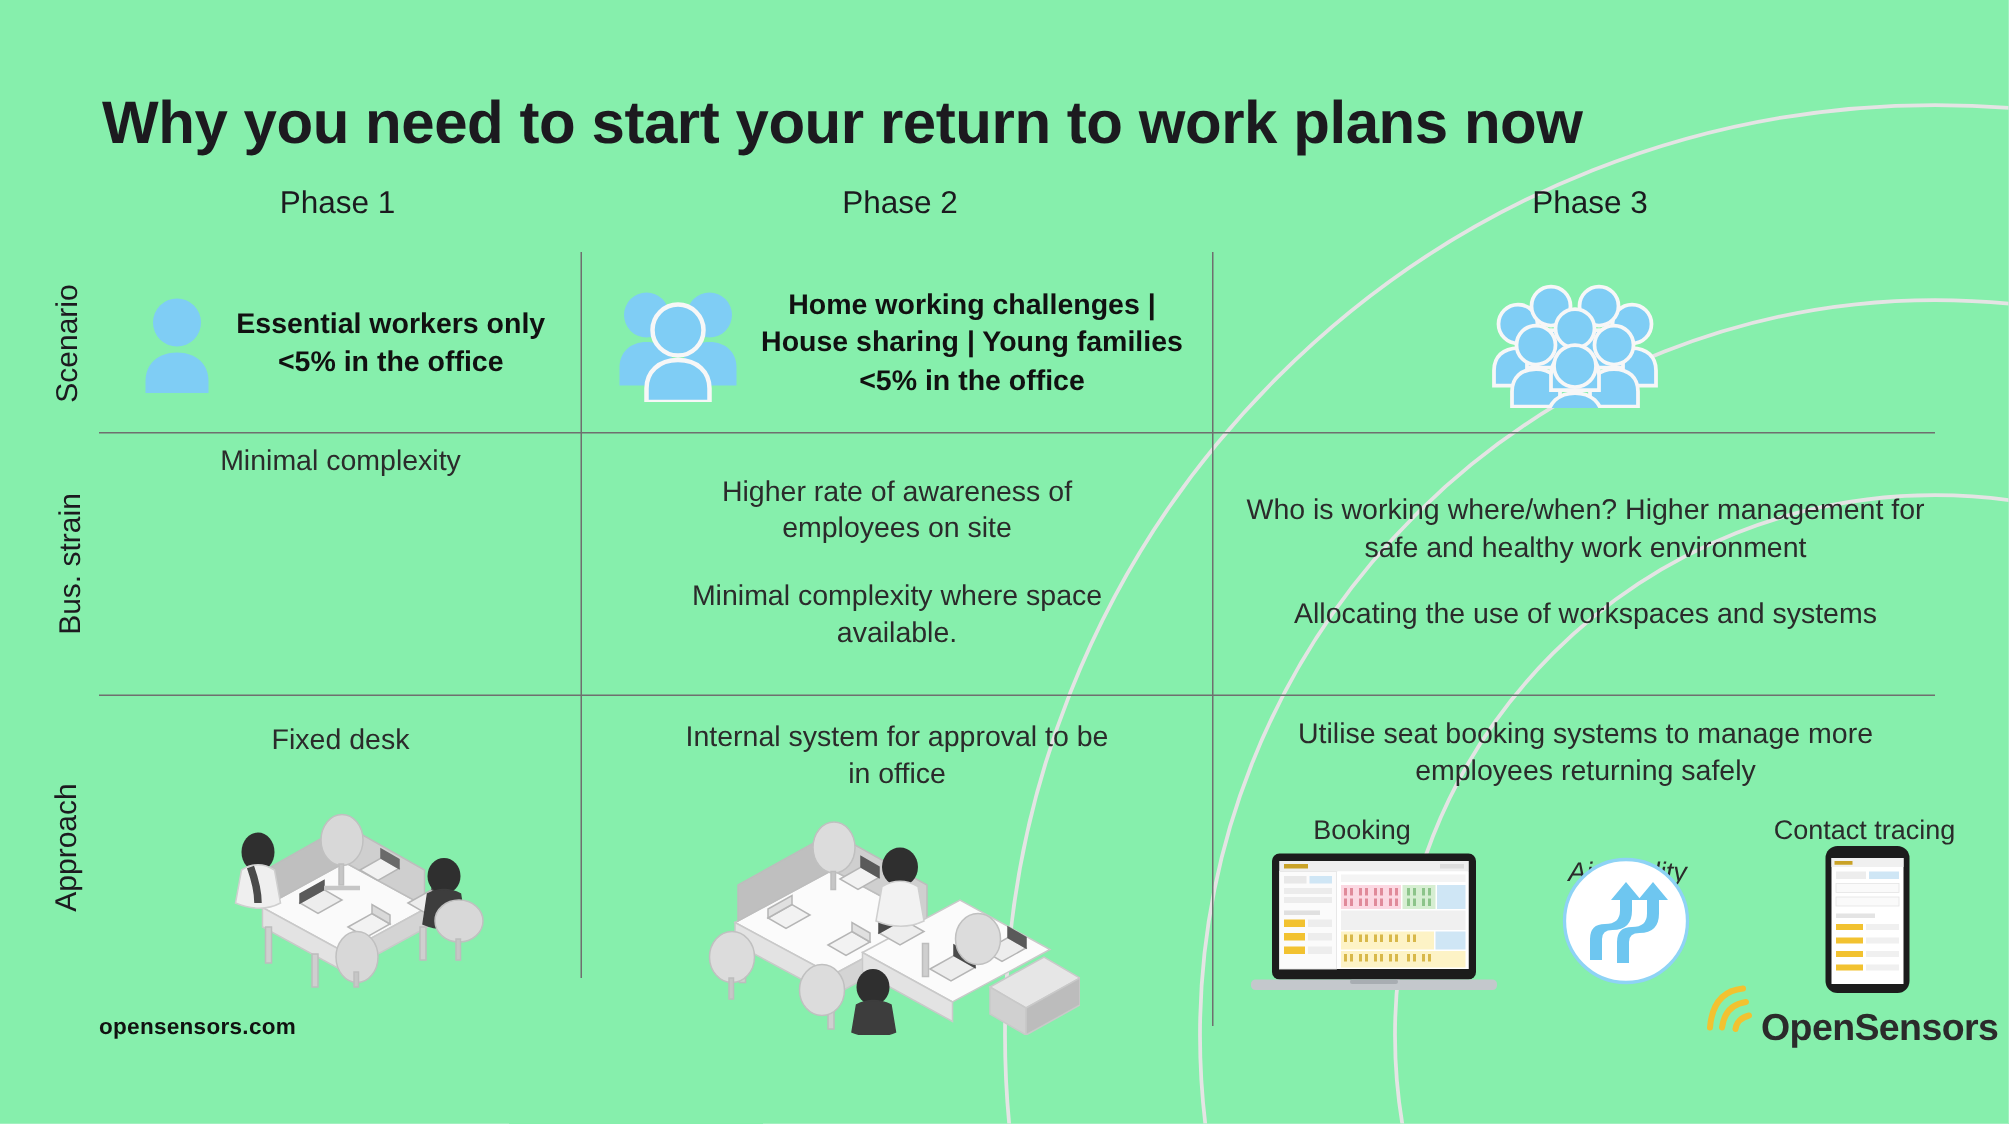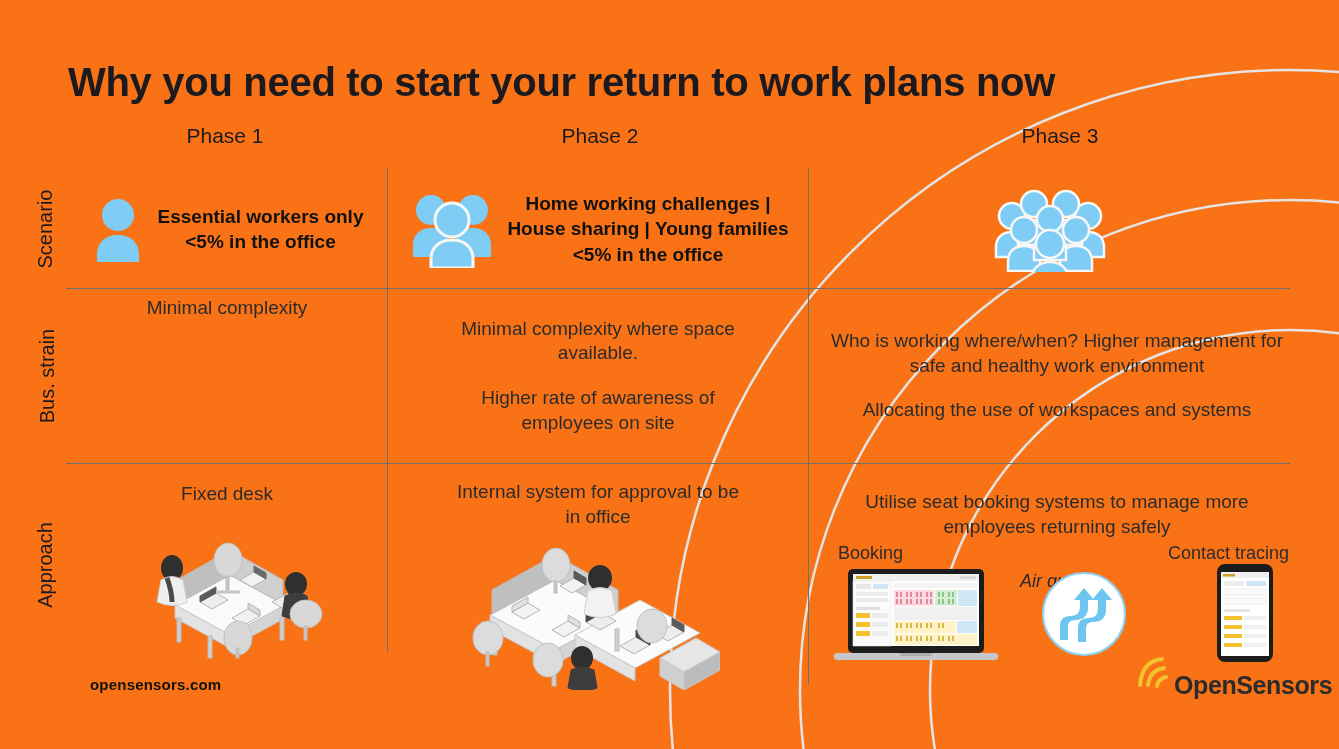--- a/index.html
+++ b/index.html
@@ -4,21 +4,21 @@
 <style>
   html,body{margin:0;padding:0;}
   body{
     width:1339px;height:749px;
     background:#f7f7f7;
     font-family:"Liberation Sans", sans-serif;
     color:#231f20;
     overflow:hidden;
     position:relative;
   }
-  .slide{position:absolute;inset:0;background:#f97316;overflow:hidden;}
+  .slide{position:absolute;inset:0;background:#86efac;overflow:hidden;}
   .bg-arcs{position:absolute;inset:0;pointer-events:none;}
 
   .title{
     position:absolute;left:68px;top:60px;width:1120px;
     font-size:40px;font-weight:bold;letter-spacing:-0.3px;
     color:#1c1a1f;
   }
 
   
   .phase-head{position:absolute;top:124px;font-size:21px;color:#1c1a1f;text-align:center;}
@@ -41,25 +41,25 @@
   
   .cell{position:absolute;box-sizing:border-box;}
   .scen-text{font-size:19px;font-weight:bold;line-height:1.33;text-align:center;color:#111;}
   .body-text{font-size:19px;line-height:1.3;text-align:center;color:#2b2b2b;font-weight:300;}
   .body-text p{margin:0 0 20px 0;}
   .body-text p:last-child{margin-bottom:0;}
   .approach-title{font-size:19px;line-height:1.3;text-align:center;color:#2b2b2b;font-weight:300;}
 
   .scen-row{display:flex;align-items:center;justify-content:center;gap:14px;height:100%;}
 
-  .subcap{font-size:18px;color:#2b2b2b;font-weight:300;}
+  .subcap{font-size:18px;color:#2b2b2b;text-align:center;font-weight:300;}
 
   .footer{
     position:absolute;left:66px;top:676px;
-    font-size:15px;font-weight:bold;color:#111;letter-spacing:0.2px;margin-left:24px;
+    font-size:15px;font-weight:bold;color:#111;letter-spacing:0.2px;
   }
   .logo{position:absolute;left:1132px;top:655px;}
   .logo-text{
     position:absolute;left:42px;top:16px;
     font-size:25px;font-weight:bold;color:#2b2b2b;letter-spacing:-0.4px;
     white-space:nowrap;
   }
 </style>
 </head>
 <body>
@@ -156,22 +156,22 @@
   </div>
 
   <div class="cell" style="left:72px;top:296px;width:310px;height:160px;display:flex;align-items:flex-start;justify-content:center;">
     <div class="body-text">
       <p>Minimal complexity</p>
     </div>
   </div>
 
   <div class="cell" style="left:398px;top:296px;width:400px;height:160px;display:flex;align-items:center;justify-content:center;">
     <div class="body-text" style="width:330px;">
+      <p>Higher rate of awareness of employees on site</p>
       <p>Minimal complexity where space available.</p>
-      <p>Higher rate of awareness of employees on site</p>
     </div>
   </div>
 
   <div class="cell" style="left:818px;top:292px;width:478px;height:168px;display:flex;align-items:center;justify-content:center;">
     <div class="body-text" style="width:478px;">
       <p>Who is working where/when? Higher management for safe and  healthy work environment</p>
       <p>Allocating the use of workspaces and systems</p>
     </div>
   </div>
 
@@ -261,21 +261,21 @@
       <ellipse cx="122" cy="128" rx="11" ry="12" fill="#2f2f2f" stroke="none"></ellipse>
       <path d="M111 140 q11 -6 23 0 l3 18 q-14 6 -29 0 z" fill="#3d3d3d" stroke="#3d3d3d"></path>
 
       <polygon points="200,128 236,108 260,122 224,142" fill="#e6e6e6" stroke="#c9c9c9"></polygon>
       <polygon points="200,128 200,146 224,160 224,142" fill="#d0d0d0" stroke="#c9c9c9"></polygon>
       <polygon points="224,142 224,160 260,140 260,122" fill="#bcbcbc" stroke="#c9c9c9"></polygon>
     </g>
   </svg>
 
   <div class="cell" style="left:818px;top:478px;width:478px;">
-    <div class="approach-title" style="width:420px;margin:12px auto;">Utilise seat booking systems to manage more employees returning safely</div>
+    <div class="approach-title" style="width:420px;margin:0 auto;">Utilise seat booking systems to manage more employees returning safely</div>
   </div>
 
   <div class="subcap" style="position:absolute;left:838px;top:543px;width:140px;">Booking</div>
   <div class="subcap" style="position:absolute;left:1020px;top:571px;width:130px;font-style:italic;">Air quality</div>
   <div class="subcap" style="position:absolute;left:1168px;top:543px;width:150px;">Contact tracing</div>
 
   <svg style="position:absolute;left:832px;top:567px;" width="168" height="98" viewBox="0 0 168 98">
     <rect x="16" y="2" width="136" height="84" rx="5" fill="#1c1c1c"></rect>
     <rect x="21" y="7" width="126" height="72" fill="#ffffff"></rect>
     <rect x="21" y="7" width="126" height="7" fill="#efefef"></rect>

